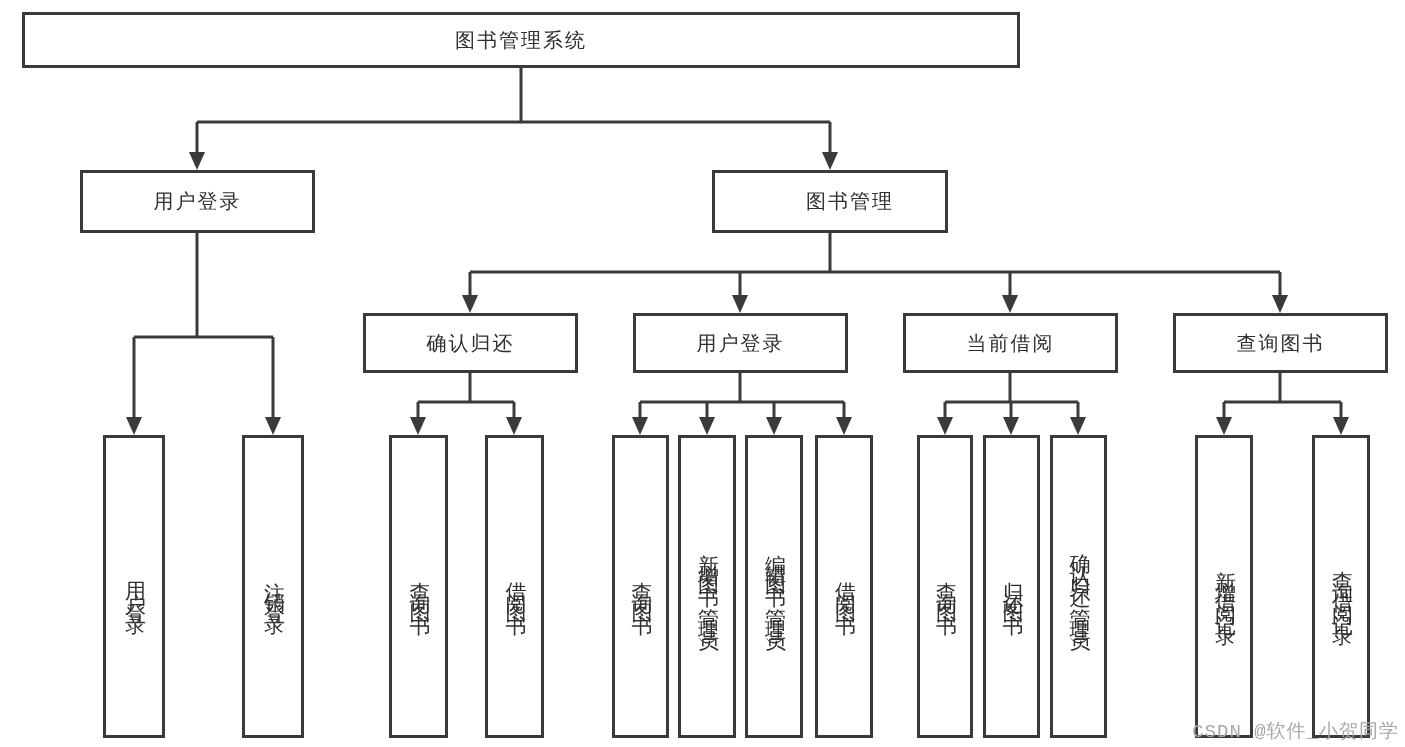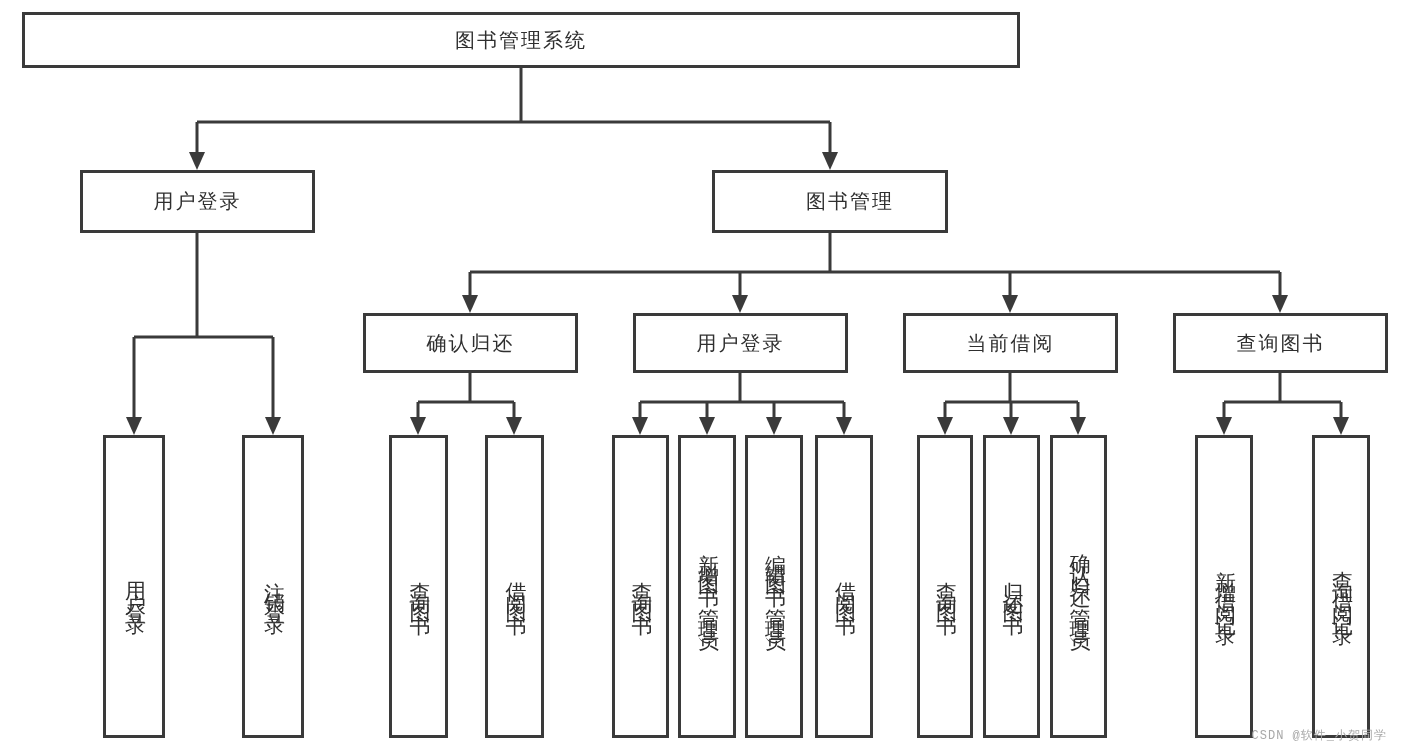--- a/index.html
+++ b/index.html
@@ -71,23 +71,23 @@
   .n-leaf-5{left:678px;width:58px;}
   .n-leaf-6{left:745px;width:58px;}
   .n-leaf-7{left:815px;width:58px;}
   .n-leaf-8{left:917px;width:56px;}
   .n-leaf-9{left:983px;width:57px;}
   .n-leaf-10{left:1050px;width:57px;}
   .n-leaf-11{left:1195px;width:58px;}
   .n-leaf-12{left:1312px;width:58px;}
   .watermark{
     position:absolute;
-    right:18px;bottom:3px;
+    right:6px;bottom:3px;
     color:var(--wm);
-    font-size:12px;
+    font-size:19px;
     letter-spacing:1px;
     z-index:5;
     white-space:nowrap;
   }
 </style>
 </head>
 <body>
 
 <div class="canvas">
 

